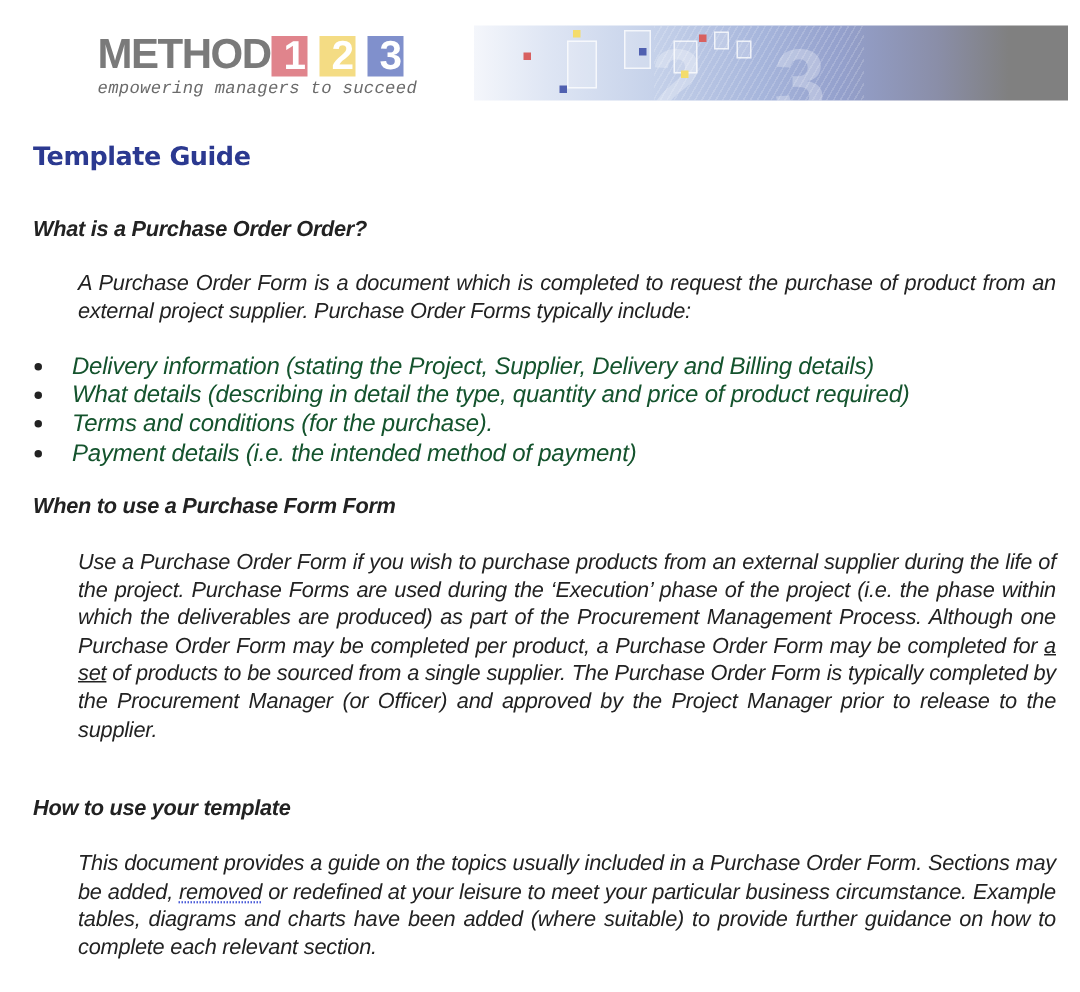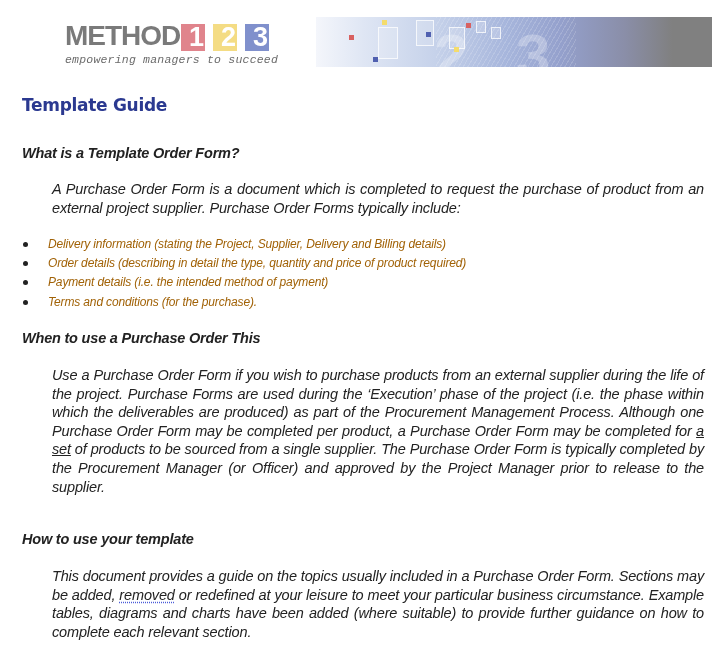--- a/index.html
+++ b/index.html
@@ -143,23 +143,23 @@
       top: 235px;
       width: 660px;
       margin: 0;
       padding: 0;
       list-style: none;
     }
     .bullets li {
       position: relative;
       padding-left: 26px;
       font-style: italic;
-      font-size: 12px;
+      font-size: 16px;
       line-height: 19.2px;
-      color: #a16207;
+      color: #14532d;
       letter-spacing: -0.15px;
     }
     .bullets li .dot {
       position: absolute;
       left: 1px;
       top: 7px;
       width: 5px; height: 5px;
       border-radius: 50%;
       background: #222;
     }
@@ -199,26 +199,26 @@
     <div class="sq" style="left:66px;top:3px;background:#f4dc6c;"></div>
     <div class="sq" style="left:57px;top:40px;background:#5060b0;"></div>
     <div class="sq" style="left:110px;top:15px;background:#5060b0;"></div>
     <div class="sq" style="left:150px;top:6px;background:#d86060;"></div>
     <div class="sq" style="left:138px;top:30px;background:#f4dc6c;"></div>
   </div>
 </div>
 
 <div class="title">Template Guide</div>
 
-<div class="h" style="top:145px;">What is a Template Order Form?</div>
+<div class="h" style="top:145px;">What is a Purchase Order Order?</div>
 <div class="p" style="top:180px;">A Purchase Order Form is a document which is completed to request the purchase of product from an external project supplier. Purchase Order Forms typically include:</div>
 <ul class="bullets">
   <li><span class="dot"></span><span>Delivery information (stating the Project, Supplier, Delivery and Billing details)</span></li>
-  <li><span class="dot"></span><span>Order details (describing in detail the type, quantity and price of product required)</span></li>
+  <li><span class="dot"></span><span>What details (describing in detail the type, quantity and price of product required)</span></li>
+  <li><span class="dot"></span><span>Terms and conditions (for the purchase).</span></li>
   <li><span class="dot"></span><span>Payment details (i.e. the intended method of payment)</span></li>
-  <li><span class="dot"></span><span>Terms and conditions (for the purchase).</span></li>
 </ul>
 
-<div class="h" style="top:330px;">When to use a Purchase Order This</div>
+<div class="h" style="top:330px;">When to use a Purchase Form Form</div>
 <div class="p" style="top:366px;"><span>Use a Purchase Order Form if you wish to purchase products from an external supplier during the life of the project. Purchase Forms are used during the ‘Execution’ phase of the project (i.e. the phase within which the deliverables are produced) as part of the Procurement Management Process. Although one Purchase Order Form may be completed per product, a Purchase Order Form may be completed for </span><span class="underline">a set</span><span> of products to be sourced from a single supplier. The Purchase Order Form is typically completed by the Procurement Manager (or Officer) and approved by the Project Manager prior to release to the supplier.</span></div>
 
 <div class="h" style="top:531px;">How to use your template</div>
 <div class="p" style="top:567px;"><span>This document provides a guide on the topics usually included in a Purchase Order Form. Sections may be added, </span><span class="spell">removed</span><span> or redefined at your leisure to meet your particular business circumstance.  Example tables, diagrams and charts have been added (where suitable) to provide further guidance on how to complete each relevant section.</span></div>
 
 </body></html>

